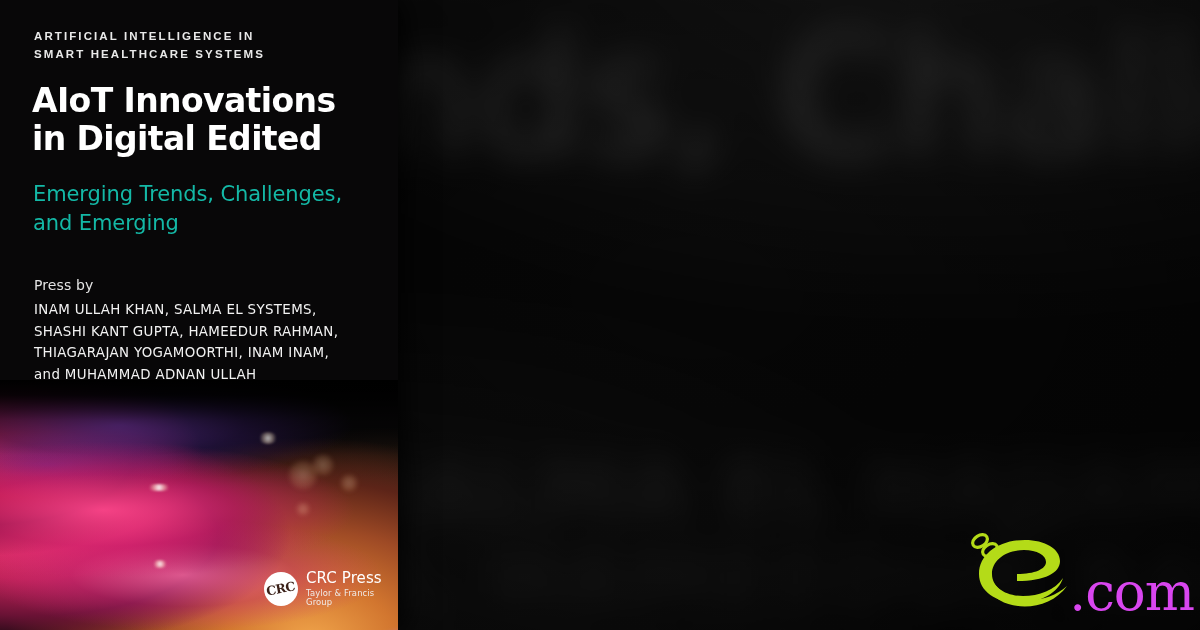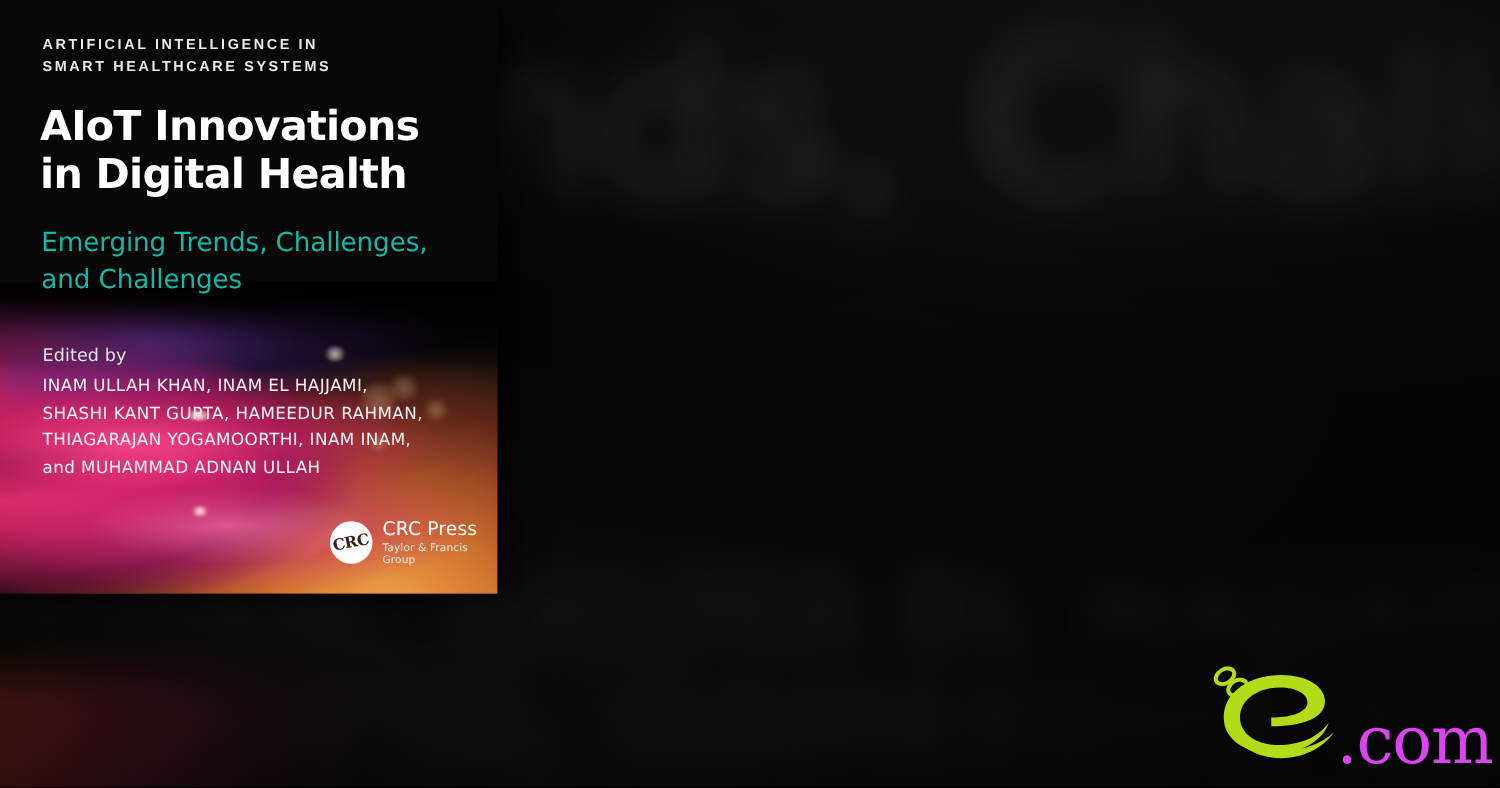--- a/index.html
+++ b/index.html
@@ -80,21 +80,21 @@
     background:
       radial-gradient(ellipse 1000px 640px at 58% 46%, rgba(0,0,0,0) 0%, rgba(0,0,0,0.45) 68%, rgba(0,0,0,0.82) 100%);
   }
 
   
   .cover {
     position: absolute;
     left: 0;
     top: 0;
     width: 398px;
-    height: 475px;
+    height: 630px;
     background: #080708;
     overflow: hidden;
     box-shadow: 6px 0 26px rgba(0,0,0,0.85);
   }
 
   
   .art {
     position: absolute;
     left: 0;
     bottom: 0;
@@ -398,31 +398,31 @@
       <div class="art-fade"></div>
     </div>
 
     <div class="series">
       <div>ARTIFICIAL INTELLIGENCE IN</div>
       <div>SMART HEALTHCARE SYSTEMS</div>
     </div>
 
     <div class="title">
       <div>AIoT Innovations</div>
-      <div>in Digital Health</div>
+      <div>in Digital Edited</div>
     </div>
 
     <div class="subtitle">
       <div>Emerging Trends, Challenges,</div>
-      <div>and Challenges</div>
-    </div>
-
-    <div class="edited-by">Edited by</div>
+      <div>and Emerging</div>
+    </div>
+
+    <div class="edited-by">Press by</div>
     <div class="editors">
-      <div>INAM ULLAH KHAN, INAM EL HAJJAMI,</div>
+      <div>INAM ULLAH KHAN, SALMA EL SYSTEMS,</div>
       <div>SHASHI KANT GUPTA, HAMEEDUR RAHMAN,</div>
       <div>THIAGARAJAN YOGAMOORTHI, INAM INAM,</div>
       <div>and MUHAMMAD ADNAN ULLAH</div>
     </div>
 
     <div class="crc">
       <div class="crc-mark">
         <span>CRC</span>
       </div>
       <div class="crc-words">

